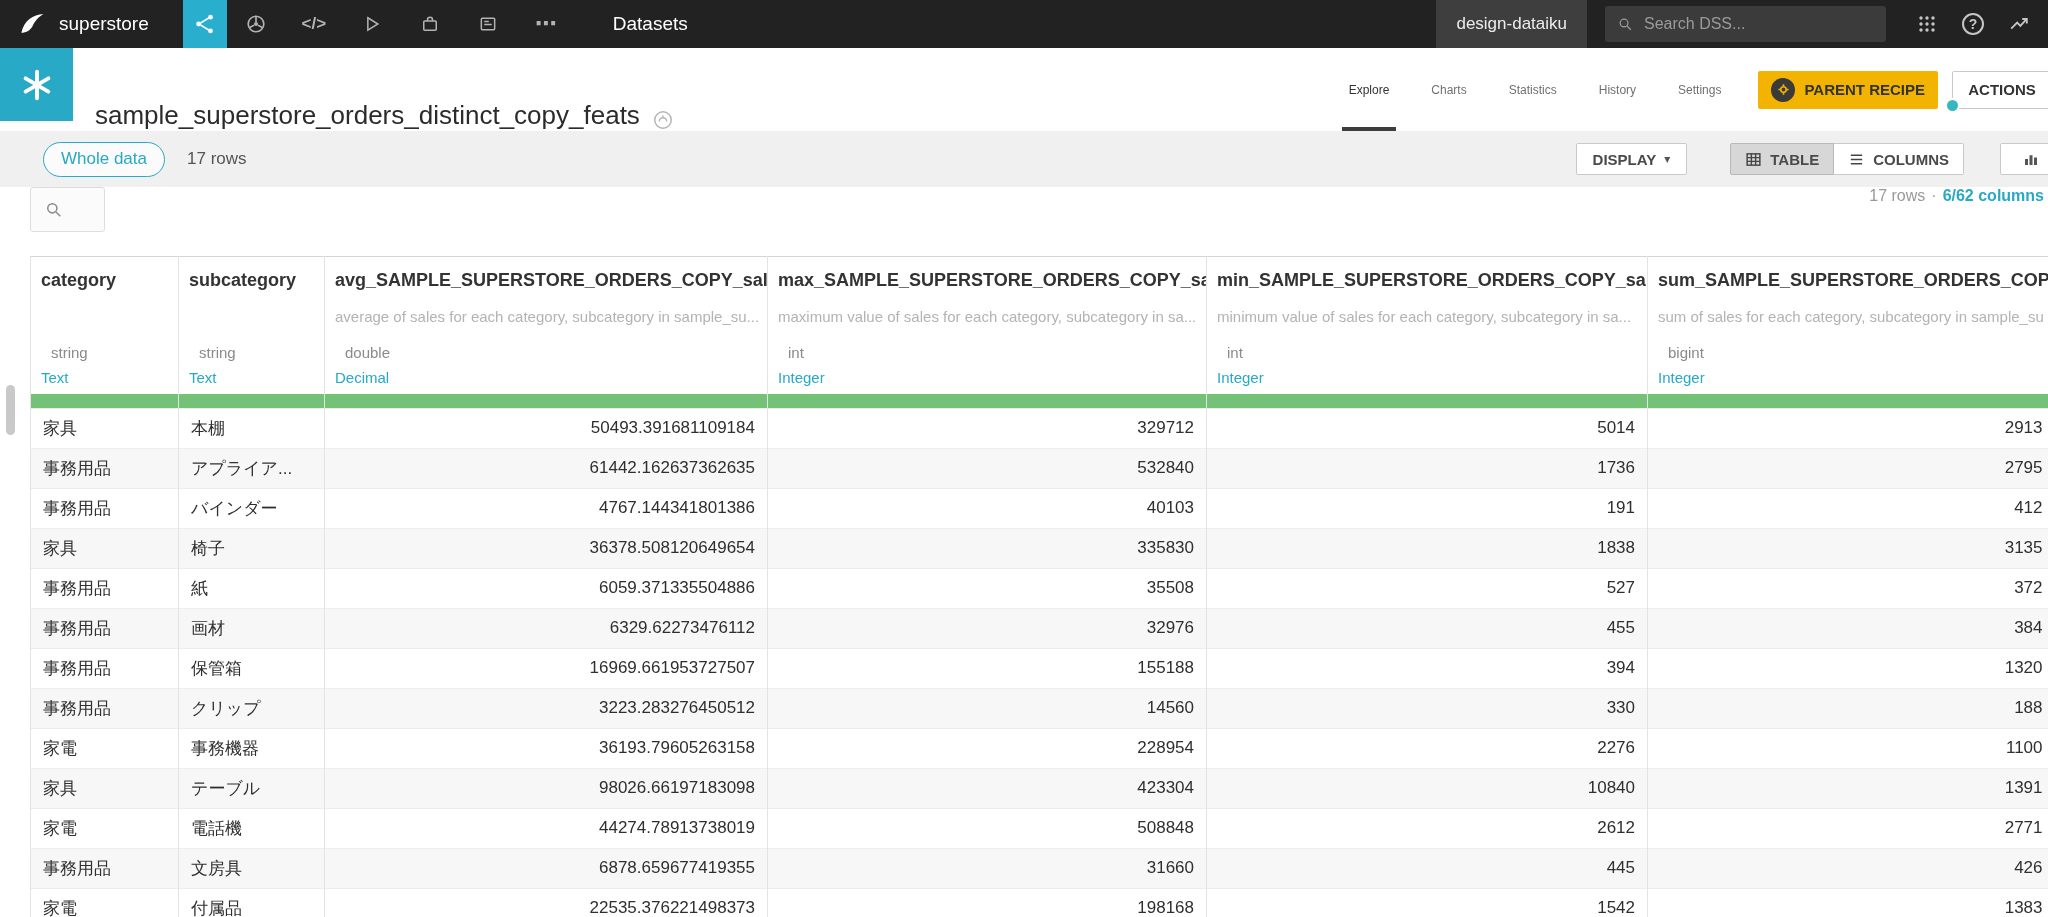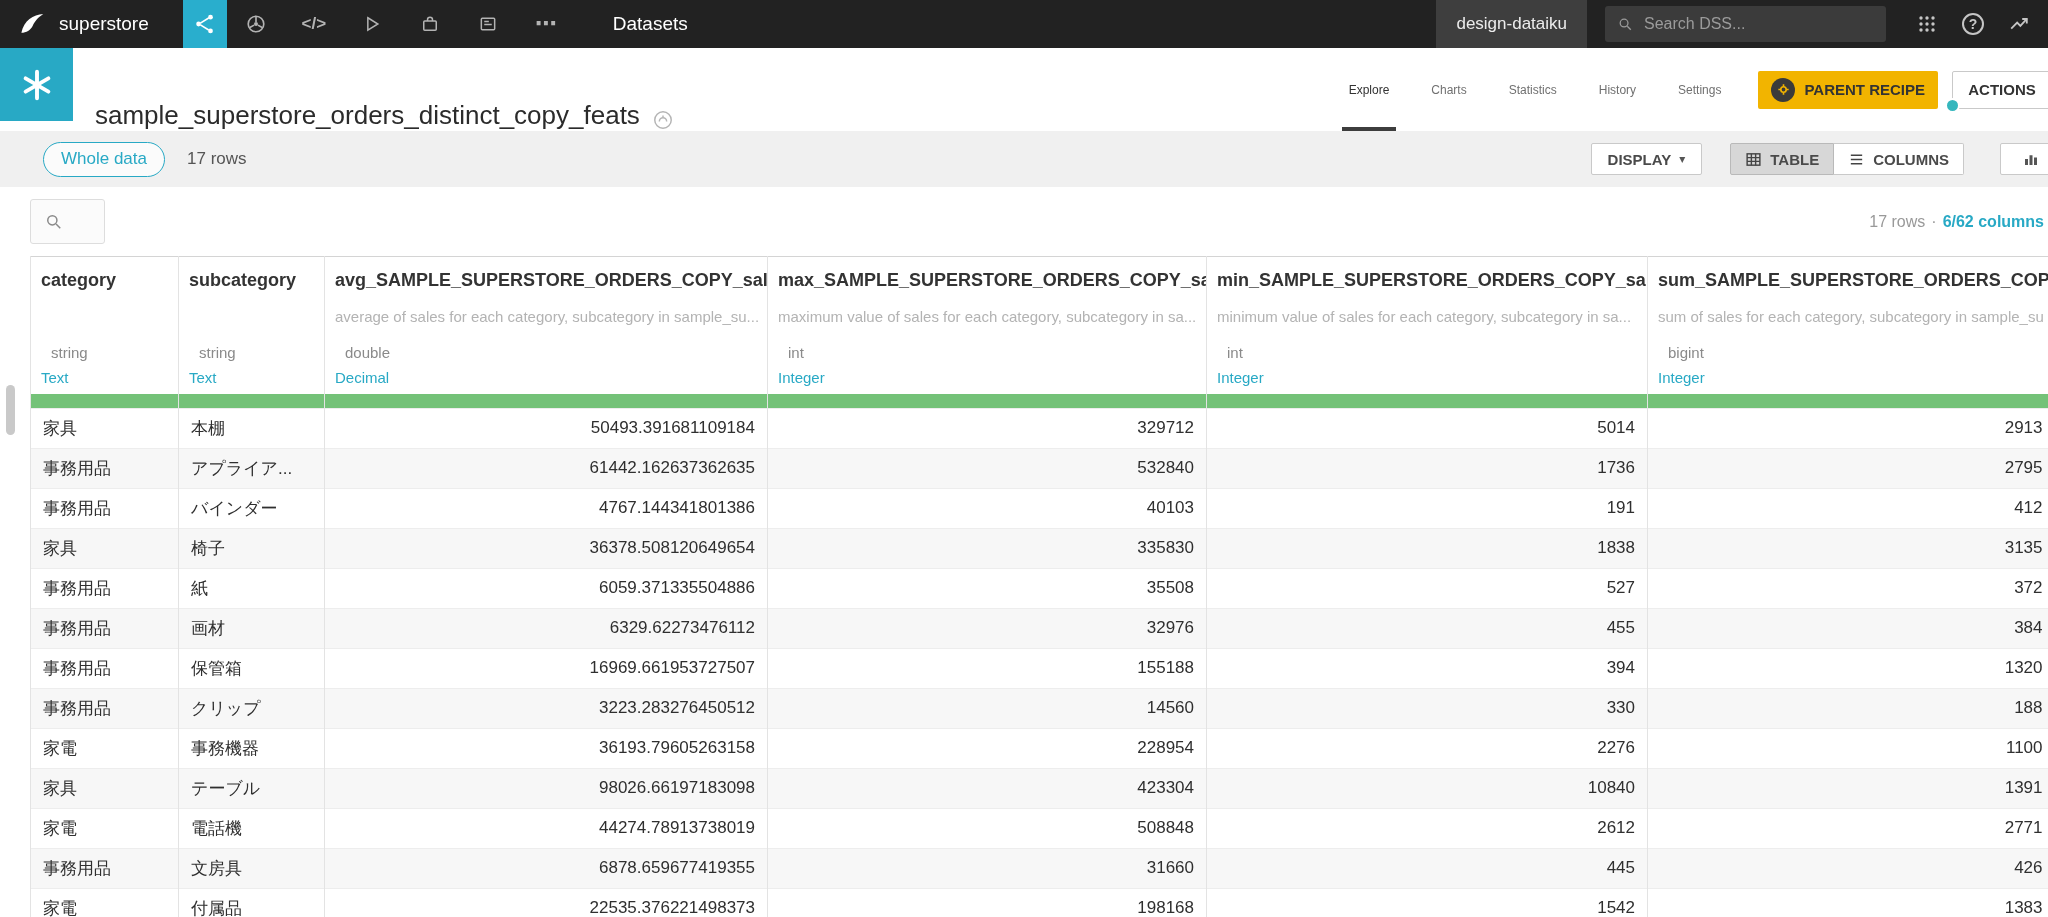--- a/index.html
+++ b/index.html
@@ -96,29 +96,29 @@
   }
   .rows-label { margin-left: 22px; font-size: 17px; color: #555; }
   .toolbar-right { margin-left: auto; display: flex; align-items: center; }
   .tbtn {
     height: 32px; background: #fff; border: 1px solid #c9c9c9; border-radius: 2px;
     font-size: 15px; font-weight: bold; color: #4a4a4a;
     display: flex; align-items: center; gap: 8px; cursor: pointer; font-family: inherit;
   }
   .btn-display { padding: 0 16px; }
   .caret { font-size: 12px; color: #555; }
-  .seg { display: flex; margin-left: 28px; }
+  .seg { display: flex; margin-left: 43px; }
   .seg .tbtn { border-radius: 0; padding: 0 14px; }
   .seg .tbtn:first-child { border-radius: 2px 0 0 2px; }
   .seg .tbtn:last-child { border-radius: 0 2px 2px 0; border-left: none; }
   .tbtn.active-seg { background: #d7d7d7; border-color: #b9b9b9; }
   .btn-chart { margin-left: 36px; width: 62px; justify-content: center; margin-right: -14px; }
 
   
-  .table-topbar { height: 69px; display: flex; align-items: center; background: #fff; }
+  .table-topbar { height: 69px; display: flex; background: #fff; }
   .search-box {
     margin-left: 30px; width: 75px; height: 45px; border: 1px solid #ddd; border-radius: 3px;
     background: #fbfbfb; display: flex; align-items: center; padding-left: 13px; cursor: pointer;
   }
   .count { margin-left: auto; margin-right: 4px; font-size: 16px; color: #999; white-space: nowrap; }
   .count .sep { margin: 0 6px; }
   .count .teal { color: var(--accent); font-weight: bold; cursor: pointer; }
 
   table.data {
     border-collapse: collapse; table-layout: fixed;

